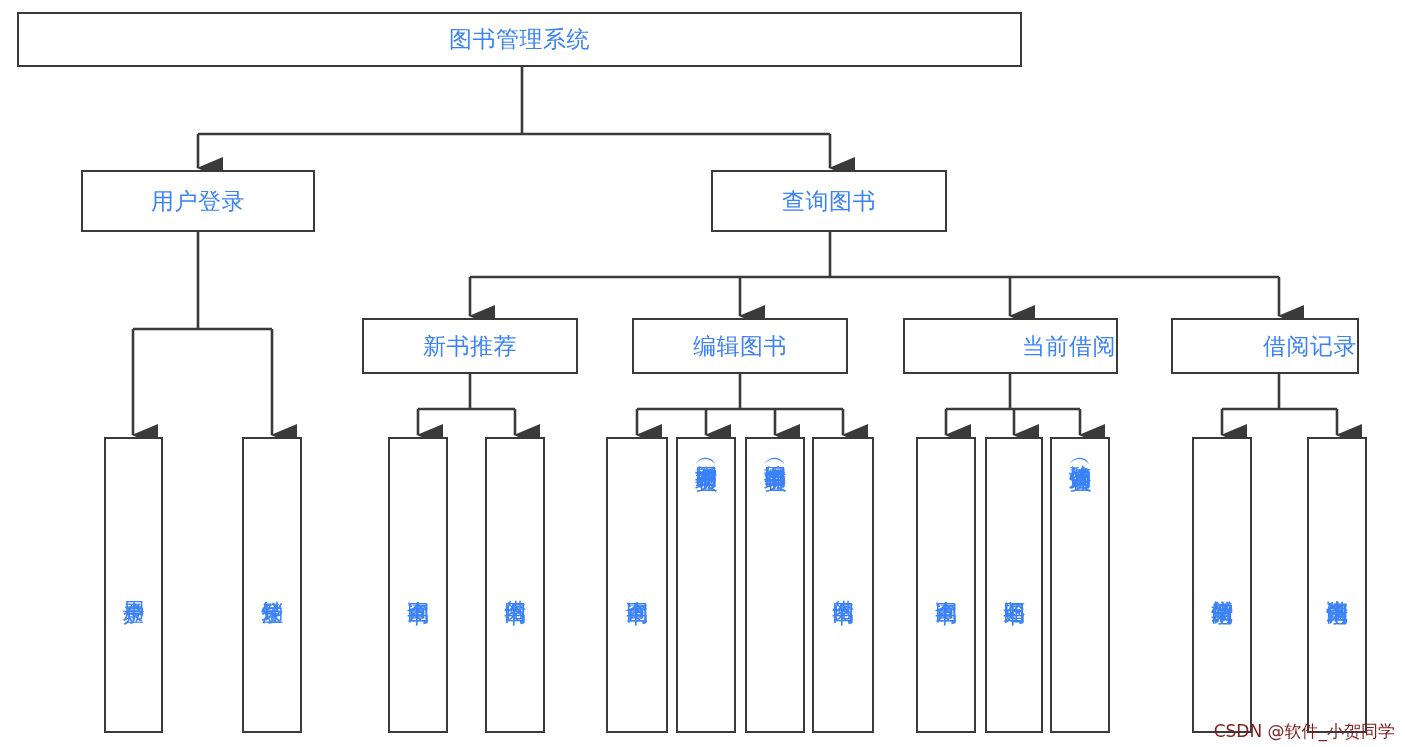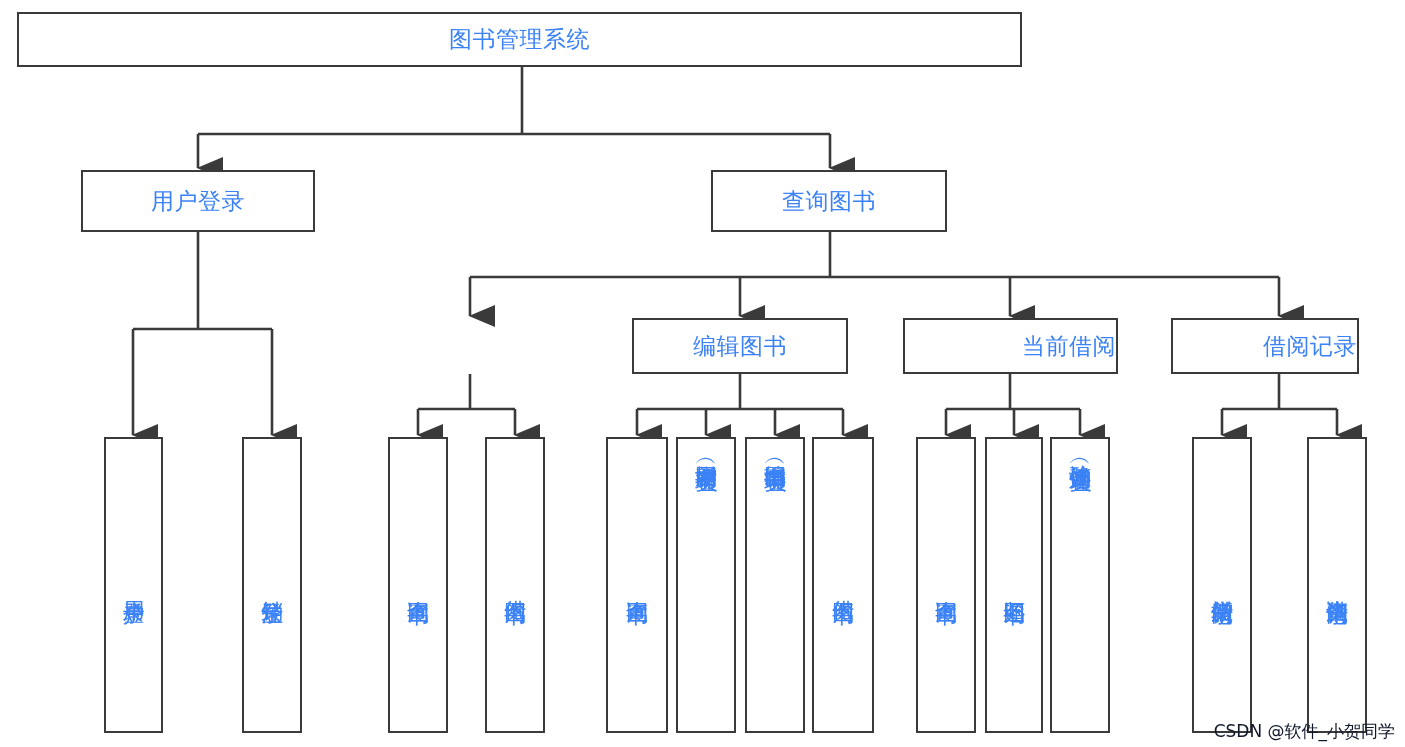--- a/index.html
+++ b/index.html
@@ -65,21 +65,21 @@
   }
   .node.vertical.centered {
     align-items: center;
     padding-top: 0;
   }
   #watermark {
     position: absolute;
     right: 10px;
     bottom: 4px;
     font-size: 17px;
-    color: #0f172a;
+    color: #7f1d1d;
     z-index: 5;
     white-space: nowrap;
     font-family: "DejaVu Sans", "Liberation Sans", sans-serif;
   }
 </style>
 </head>
 <body>
 
 <div id="canvas">
 
@@ -138,20 +138,23 @@
     <span class="lbl">图书管理系统</span>
   </div>
 
   <div class="node horizontal" style="left:81px; top:170px; width:234px; height:62px;">
     <span class="lbl">用户登录</span>
   </div>
   <div class="node horizontal" style="left:711px; top:170px; width:236px; height:62px;">
     <span class="lbl">查询图书</span>
   </div>
 
+  <div class="node horizontal" style="left:362px; top:318px; width:216px; height:56px;">
+    <span class="lbl">新书推荐</span>
+  </div>
   <div class="node horizontal" style="left:632px; top:318px; width:216px; height:56px;">
     <span class="lbl">编辑图书</span>
   </div>
   <div class="node horizontal" style="left:903px; top:318px; width:215px; height:56px;justify-content:flex-end;">
     <span class="lbl">当前借阅</span>
   </div>
   <div class="node horizontal" style="left:1171px; top:318px; width:188px; height:56px;justify-content:flex-end;">
     <span class="lbl">借阅记录</span>
   </div>
 

